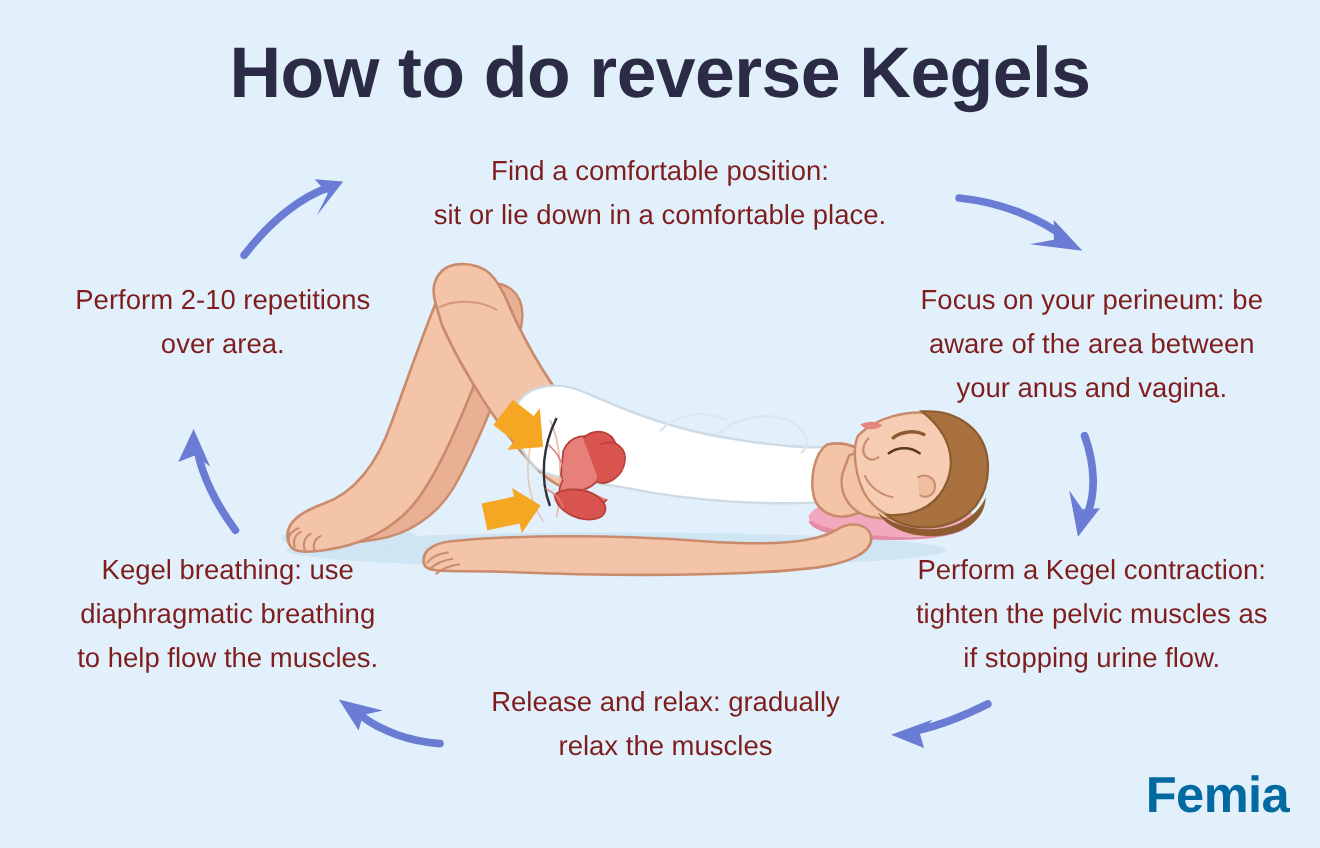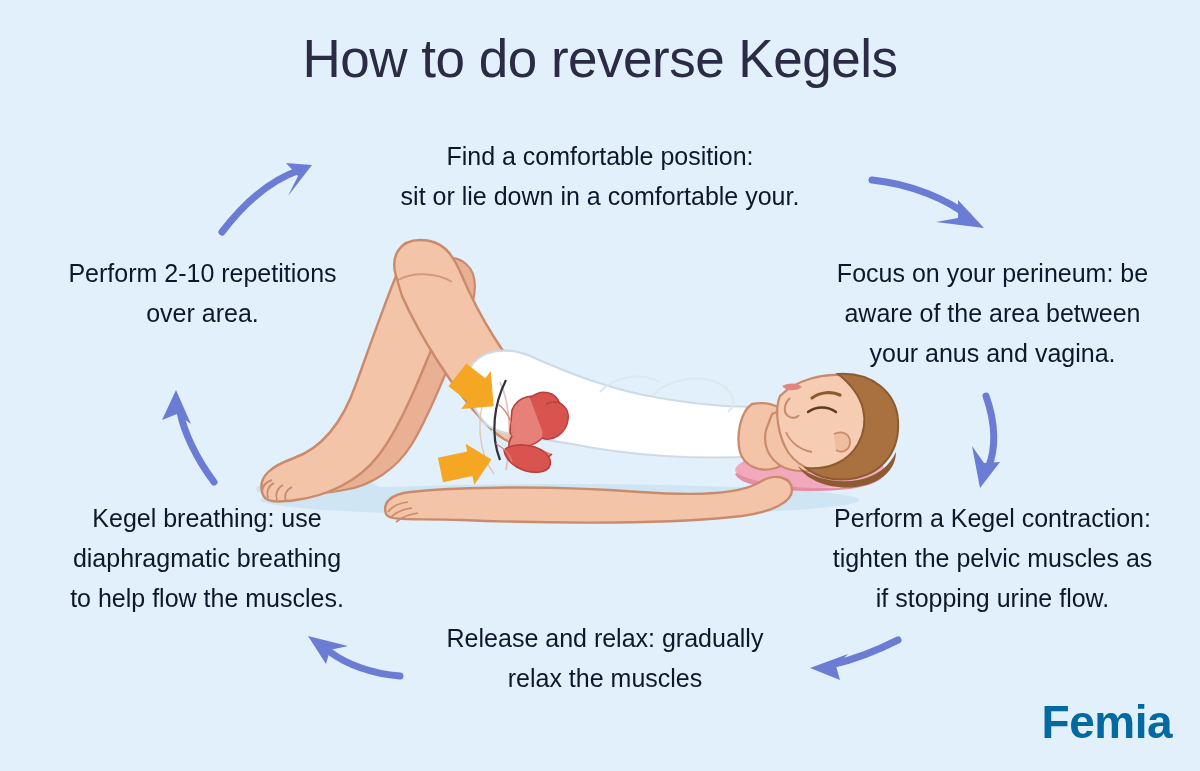--- a/index.html
+++ b/index.html
@@ -24,31 +24,31 @@
     overflow: hidden;
   }
 
   
   #page-title {
     position: absolute;
     top: 28px;
     left: 0;
     width: 1200px;
     text-align: center;
-    font-size: 53px;
-    font-weight: normal;
+    font-size: 65px;
+    font-weight: bold;
     color: #2b2b45;
     letter-spacing: -0.5px;
     font-family: "Liberation Sans", sans-serif;
   }
 
   
   .step-text {
     position: absolute;
-    color: #0f172a;
+    color: #7f1d1d;
     font-size: 25px;
     line-height: 1.6;
     font-family: "Liberation Sans", sans-serif;
   }
 
   #step-1 { top: 136px; left: 300px;  width: 600px; text-align: center; }
   #step-2 { top: 253px; left: 800px;  width: 385px; text-align: center; }
   #step-3 { top: 498px; left: 795px;  width: 395px; text-align: center; }
   #step-4 { top: 618px; left: 395px;  width: 420px; text-align: center; }
   #step-5 { top: 498px; left: 22px;   width: 370px; text-align: center; }
@@ -249,21 +249,21 @@
     <g>
       <path d="M214 482 C 196 458, 184 432, 180 412" fill="none" stroke="#6b7cd4" stroke-width="7" stroke-linecap="round"></path>
       <path d="M176 390 L 162 420 L 177 414 L 191 424 Z" fill="#6b7cd4"></path>
     </g>
   </svg>
 
   <h1 id="page-title" class="txt-layer">How to do reverse Kegels</h1>
 
   <div id="step-1" class="step-text txt-layer">
     <div>Find a comfortable position:</div>
-    <div>sit or lie down in a comfortable your.</div>
+    <div>sit or lie down in a comfortable place.</div>
   </div>
 
   <div id="step-2" class="step-text txt-layer">
     <div>Focus on your perineum: be</div>
     <div>aware of the area between</div>
     <div>your anus and vagina.</div>
   </div>
 
   <div id="step-3" class="step-text txt-layer">
     <div>Perform a Kegel contraction:</div>

